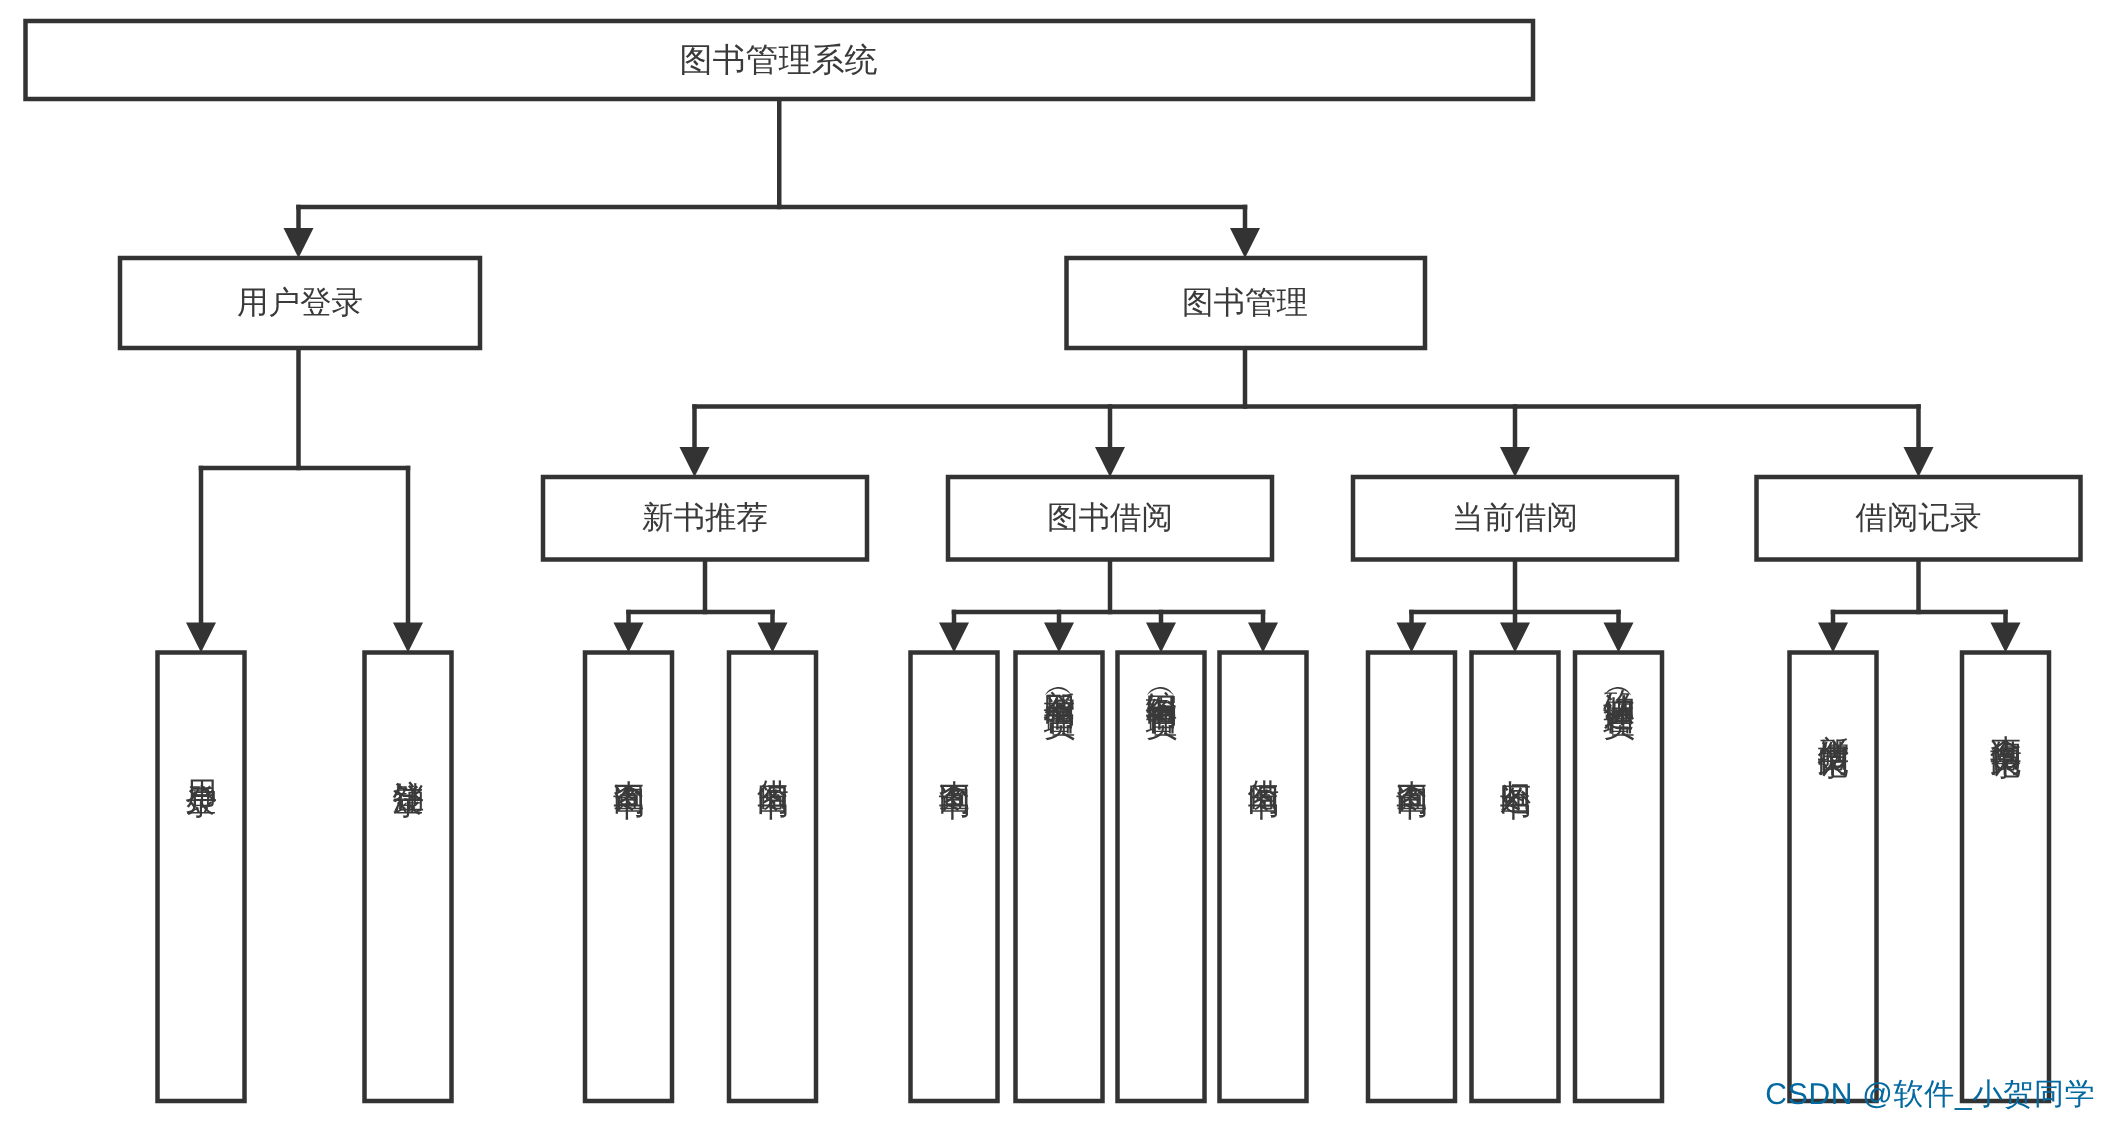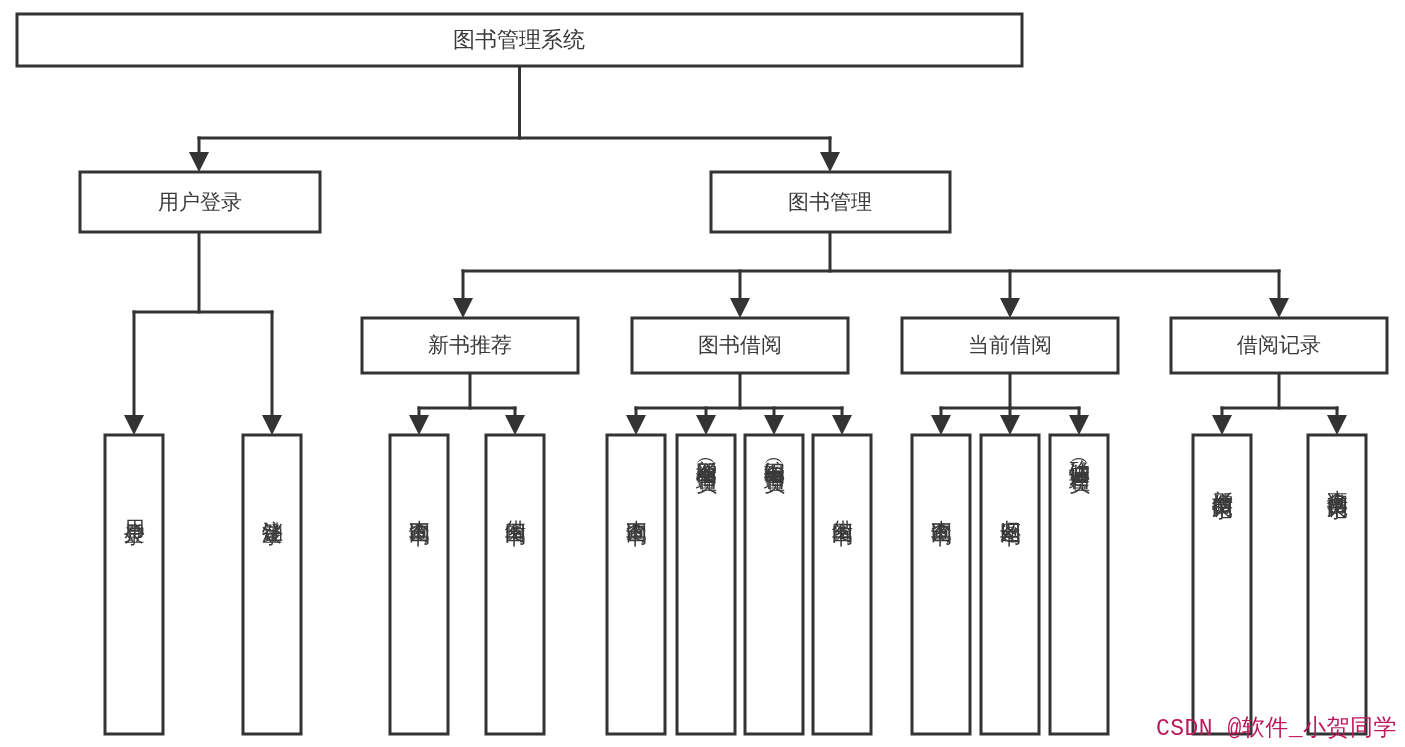--- a/index.html
+++ b/index.html
@@ -68,23 +68,23 @@
     letter-spacing: 2px;
     white-space: nowrap;
     text-align: center;
     pointer-events: none;
     transform: translateX(-50%);
   }
   .watermark {
     position: absolute;
     right: 8px;
     bottom: 4px;
-    font-family: Liberation Mono, monospace;
-    font-size: 23px;
-    color: #be185d;
+    font-family: Liberation Sans, sans-serif;
+    font-size: 20px;
+    color: #0369a1;
     letter-spacing: 0.5px;
     white-space: nowrap;
   }
 </style>
 </head>
 <body>
 
 <div id="diagram-root">
 
   <svg class="diagram-canvas" viewBox="0 0 1405 747" xmlns="http://www.w3.org/2000/svg">

